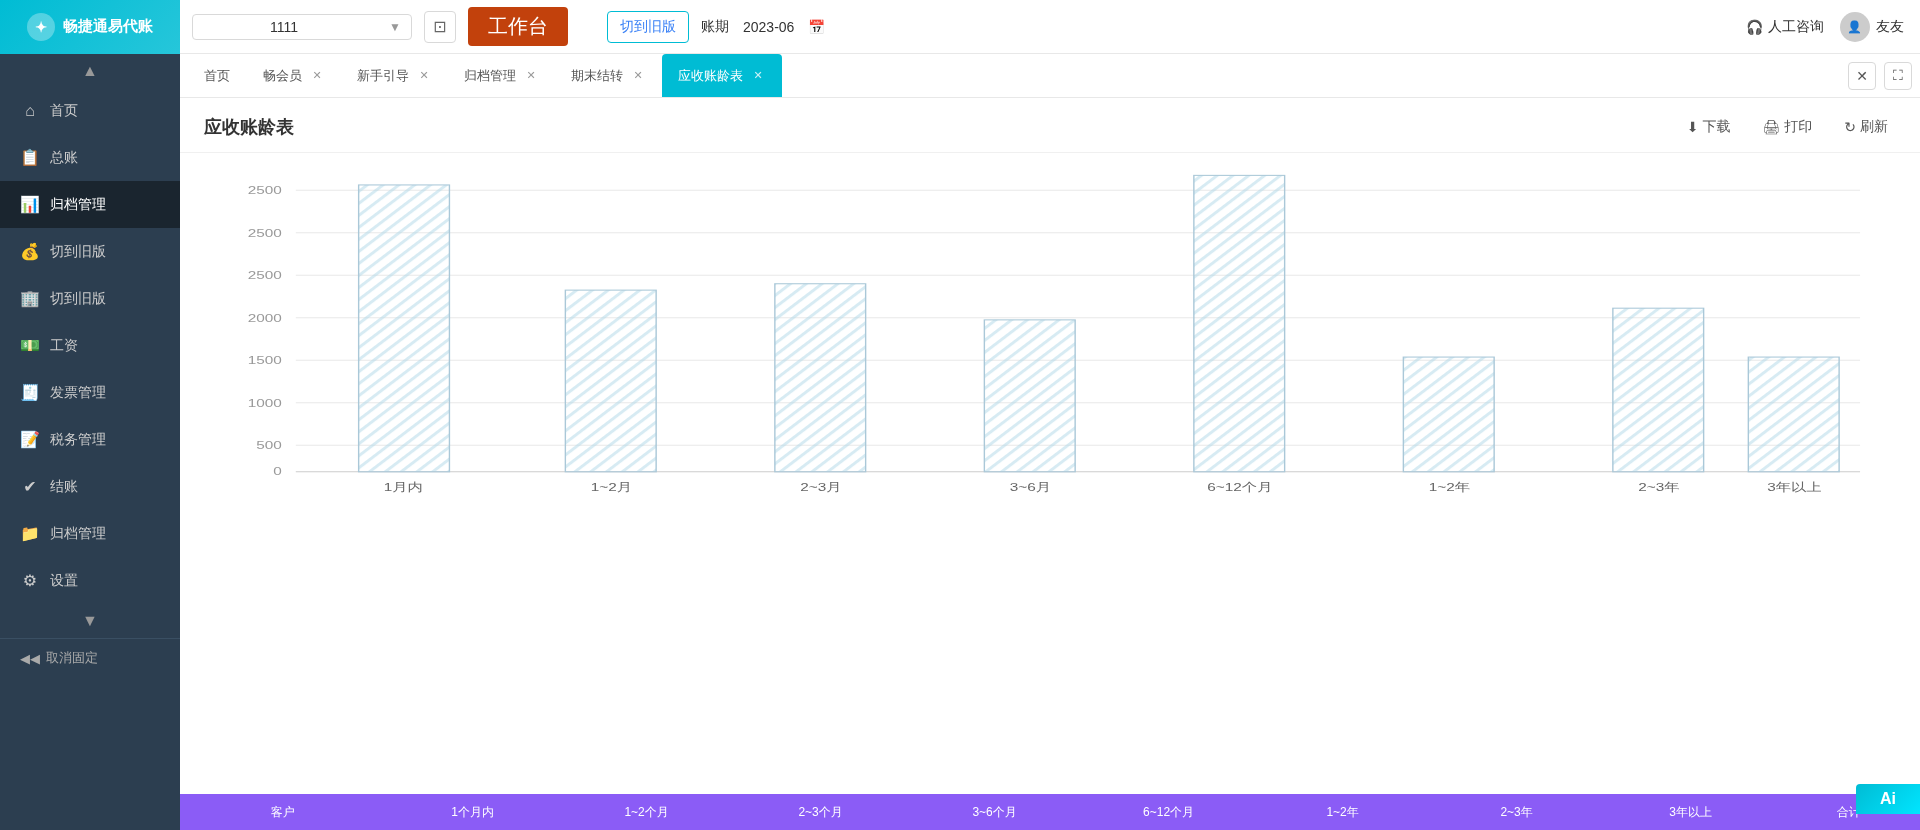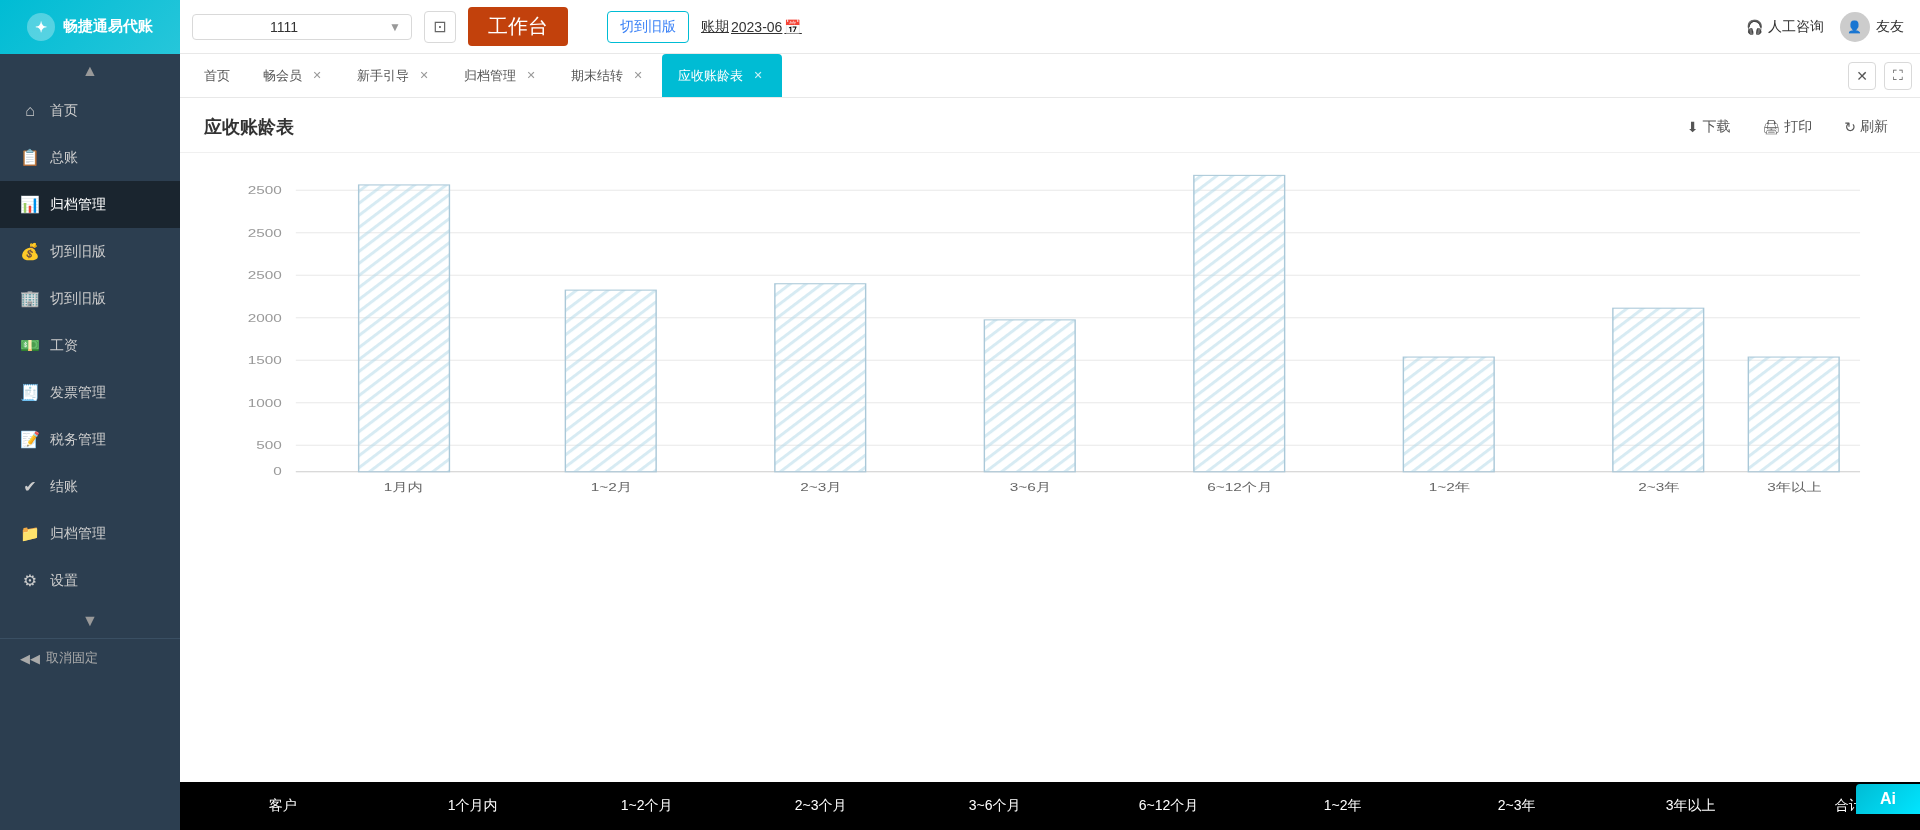--- a/index.html
+++ b/index.html
@@ -72,21 +72,21 @@
       border: 1px solid #00bcd4;
       color: #3b82f6;
       background: #fff;
       border-radius: 4px;
       padding: 6px 12px;
       font-size: 14px;
       cursor: pointer;
       margin-left: 27px;
     }
     .period-area {
-      display: flex; align-items: center; gap: 2px; font-size: 14px; color: #333; text-decoration: underline;
+      display: flex; align-items: center; gap: 14px; font-size: 14px; color: #333;
     }
     .period-icon { color: #666; }
     .header-right {
       margin-left: auto;
       display: flex; align-items: center; gap: 16px; font-size: 14px; color: #333;
     }
     .consult-btn { display: flex; align-items: center; gap: 4px; cursor: pointer; color: #333; }
     .user-area { display: flex; align-items: center; gap: 6px; cursor: pointer; }
     .user-avatar {
       width: 30px; height: 30px; border-radius: 50%; background: #ccc;
@@ -218,27 +218,27 @@
       height: 340px;
       position: relative;
     }
     .chart-svg {
       width: 100%;
       height: 100%;
     }
 
     
     .bottom-table-header {
-      height: 48px;
-      background: #000000;
+      height: 36px;
+      background: #8b5cf6;
       display: flex;
       align-items: center;
       flex-shrink: 0;
       color: #fff;
-      font-size: 14px;
+      font-size: 12px;
     }
     .table-col {
       flex: 1;
       text-align: center;
       padding: 0 8px;
       white-space: nowrap;
     }
     .table-col:first-child {
       flex: 1.2;
     }

